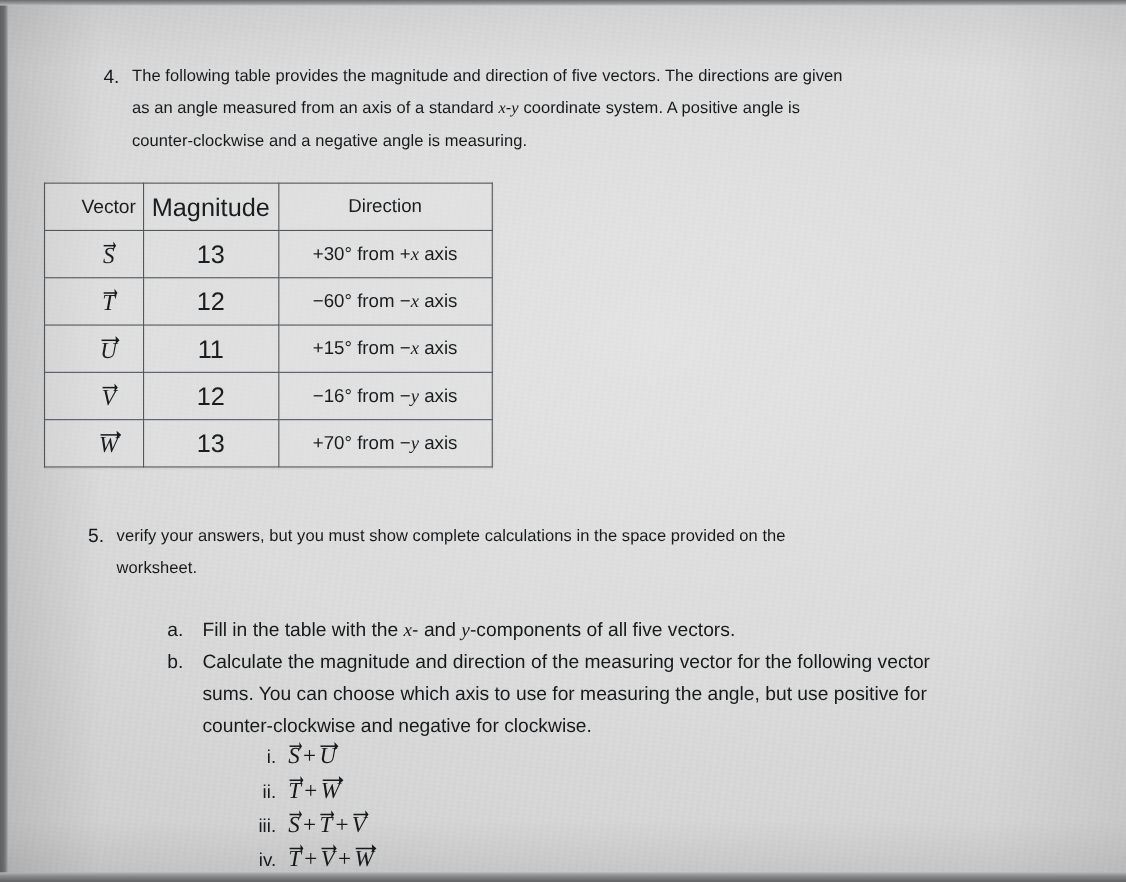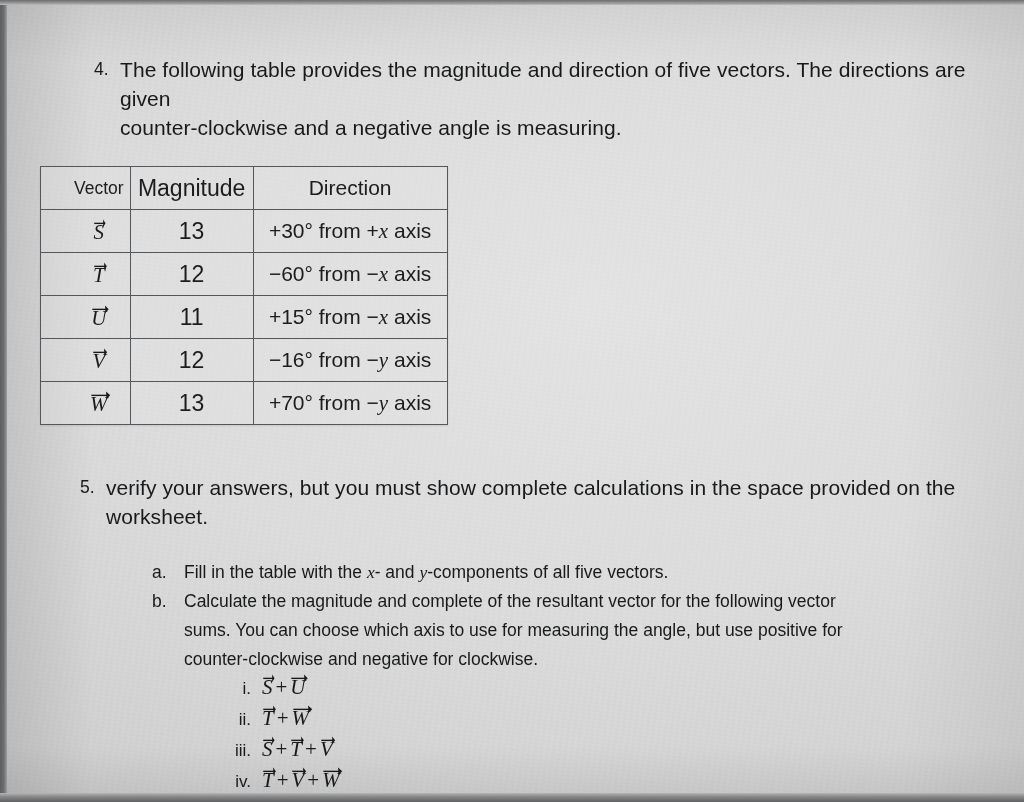--- a/index.html
+++ b/index.html
@@ -66,21 +66,21 @@
   }
   .num {
     flex: 0 0 auto;
     width: 26px;
     text-align: left;
     font-size: 17.5px;
     line-height: 29px;
   }
   .ptext {
     flex: 1 1 auto;
-    font-size: 21px;
+    font-size: 15px;
     line-height: 29px;
     letter-spacing: .06px;
   }
   .ptext p { margin: 0; }
 
   #problem4 { left: 94px; top: 55px; width: 906px; }
   #problem5 { left: 80px; top: 473px; width: 925px; }
 
   .mathvar { font-family: "Liberation Serif", serif; font-style: italic; }
 
@@ -169,38 +169,39 @@
     color: #1a1c1e;
     text-align: center;
     vertical-align: middle;
     height: 43px;
     box-sizing: border-box;
     padding: 0 6px;
   }
   #vector-table th { font-size: 17.5px; }
   #vector-table .c-vector { width: 64px; padding-left: 33px; }
   #vector-table .c-mag    { width: 123px; font-size: 23px; }
-  #vector-table .c-dir    { width: 194px; font-size: 21px; white-space: nowrap; }
+  #vector-table .c-dir    { width: 194px; font-size: 17px; white-space: nowrap; }
   #vector-table .c-vector .vec { font-size: 21px; }
   .dir-num { font-family: "Liberation Sans", sans-serif; }
 </style>
 </head>
 <body>
 
 <div id="page">
   <div class="edge-left"></div>
   <div class="edge-top"></div>
   <div class="edge-bottom"></div>
 
   <div class="content">
 
     <div class="problem" id="problem4">
       <div class="num">4.</div>
       <div class="ptext">
         <p>The following table provides the magnitude and direction of five vectors.  The directions are given</p>
+        <p><span>as an angle measured from an axis of a standard </span><span class="mathvar">x</span><span>-</span><span class="mathvar">y</span><span> coordinate system.  A positive angle is</span></p>
         <p>counter-clockwise and a negative angle is measuring.</p>
       </div>
     </div>
 
     <table id="vector-table">
       <thead>
         <tr>
           <th class="c-vector">Vector</th>
           <th class="c-mag">Magnitude</th>
           <th class="c-dir">Direction</th>
@@ -271,21 +272,21 @@
     <div class="sublist">
       <div class="subitem">
         <div class="marker">a.</div>
         <div class="body">
           <p><span>Fill in the table with the </span><span class="mathvar">x</span><span>- and </span><span class="mathvar">y</span><span>-components of all five vectors.</span></p>
         </div>
       </div>
       <div class="subitem">
         <div class="marker">b.</div>
         <div class="body">
-          <p>Calculate the magnitude and complete of the resultant vector for the following vector</p>
+          <p>Calculate the magnitude and direction of the measuring vector for the following vector</p>
           <p>sums.  You can choose which axis to use for measuring the angle, but use positive for</p>
           <p>counter-clockwise and negative for clockwise.</p>
         </div>
       </div>
     </div>
 
     <div class="romanlist" id="roman-list">
         <div class="romanitem">
           <div class="rmarker">i.</div>
           <div class="expr"><span class="vec"><span class="arrow">

